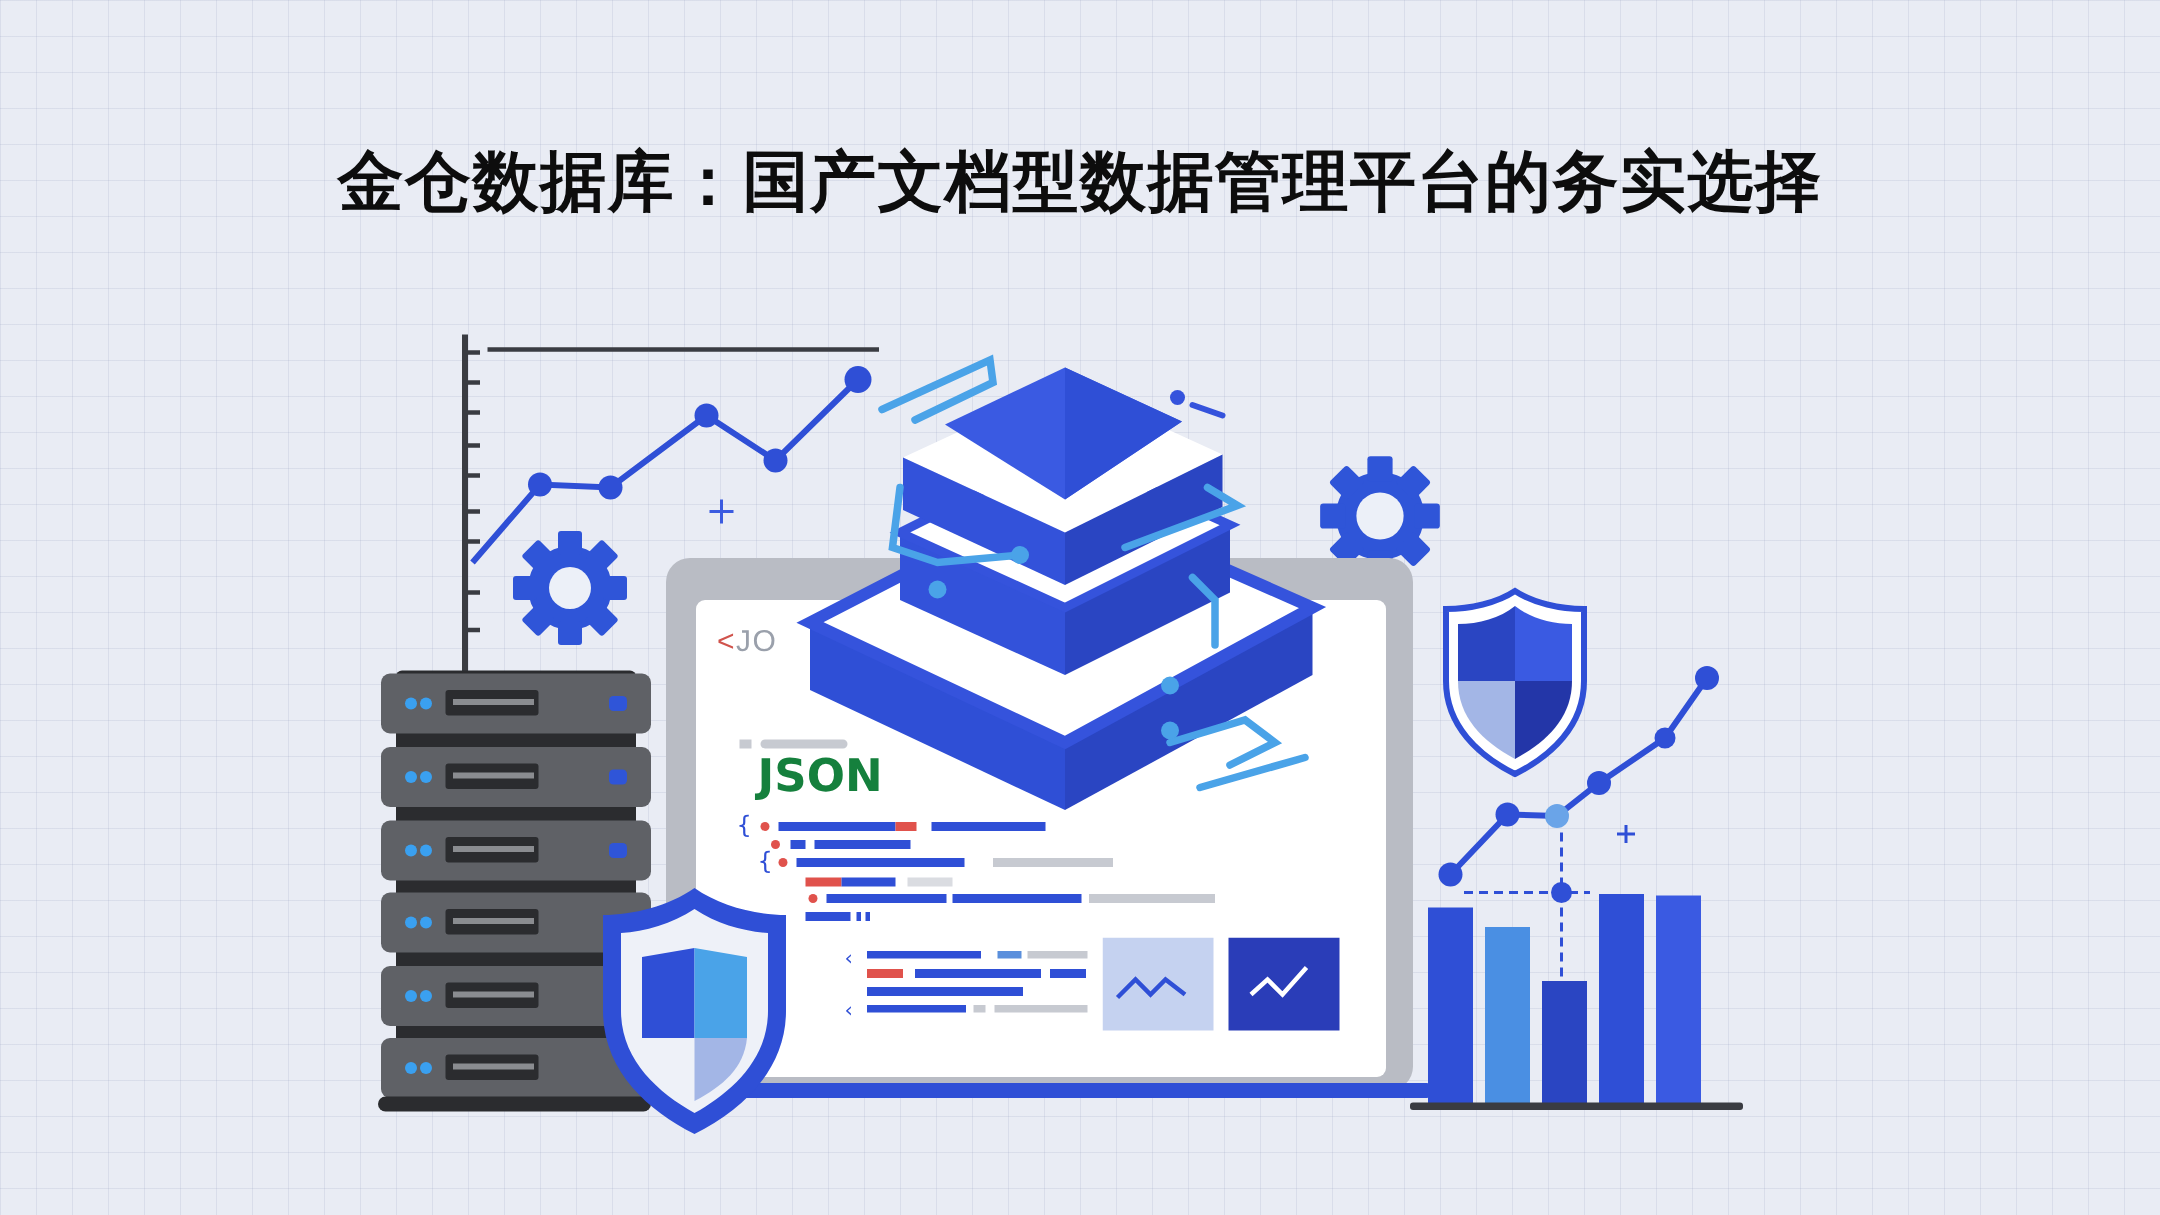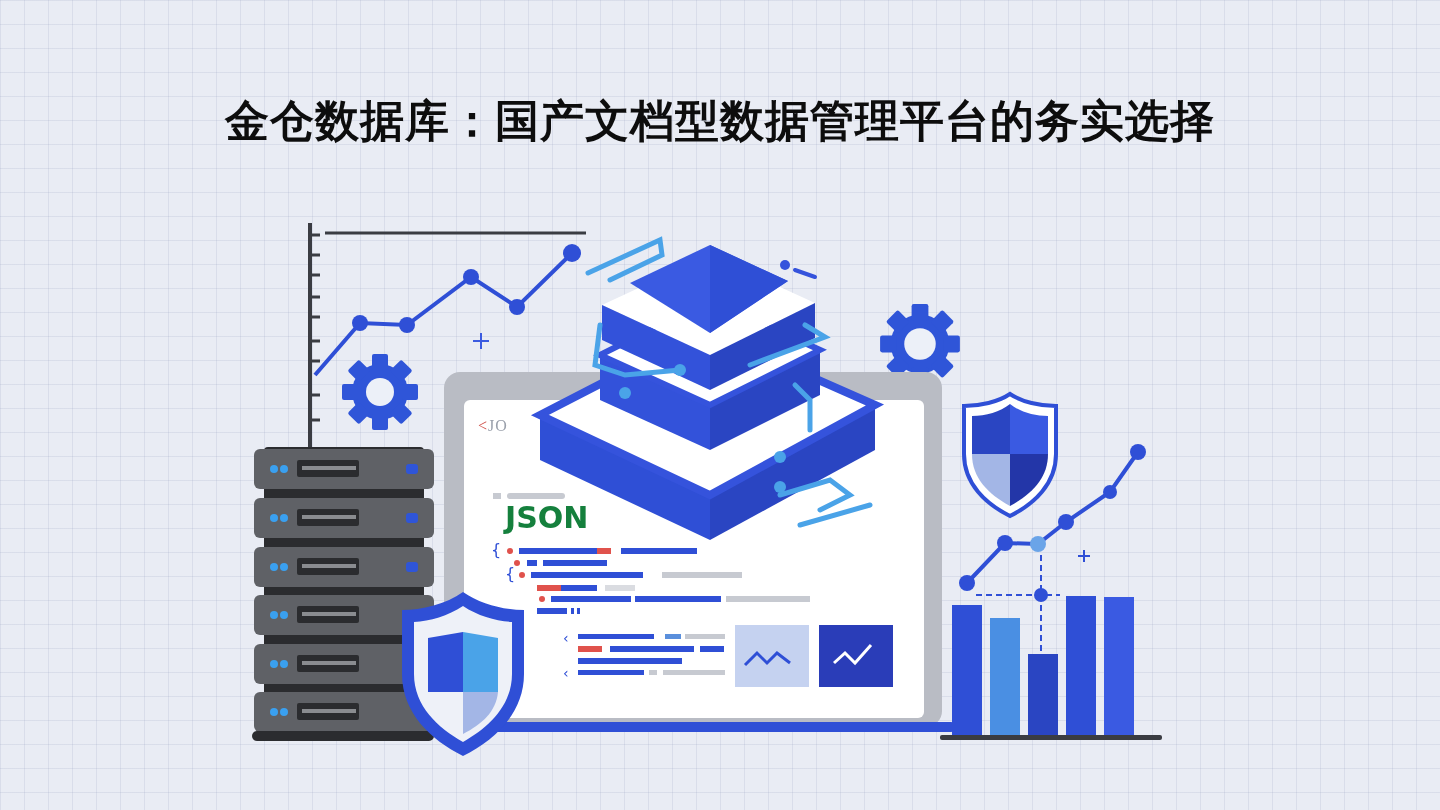--- a/index.html
+++ b/index.html
@@ -17,22 +17,22 @@
     font-family:"DejaVu Sans", sans-serif; font-weight:bold; font-size:44px;
     color:#0d0d0d; letter-spacing:1px;
   }
   .abs { position:absolute; }
   svg { display:block; }
   .json-label {
     position:absolute; left:505px; top:500px; font-family:"DejaVu Sans", sans-serif;
     font-weight:bold; font-size:30px; color:#15803d;
   }
   .brand-mark {
-    position:absolute; left:478px; top:417px; font-family:Liberation Serif, serif;
-    font-size:16px; color:#9aa0ab; letter-spacing:1px;
+    position:absolute; left:478px; top:417px; font-family:Liberation Sans, sans-serif;
+    font-size:20px; color:#9aa0ab; letter-spacing:1px;
   }
   .brand-mark .lt { color:#d0534c; }
 </style>
 </head>
 <body>
 
 <div class="title">金仓数据库：国产文档型数据管理平台的务实选择</div>
 
 <svg class="abs" style="left:300px;top:215px" width="300" height="240">
   <line x1="10" y1="8" x2="10" y2="235" stroke="#3a3c42" stroke-width="4"></line>

